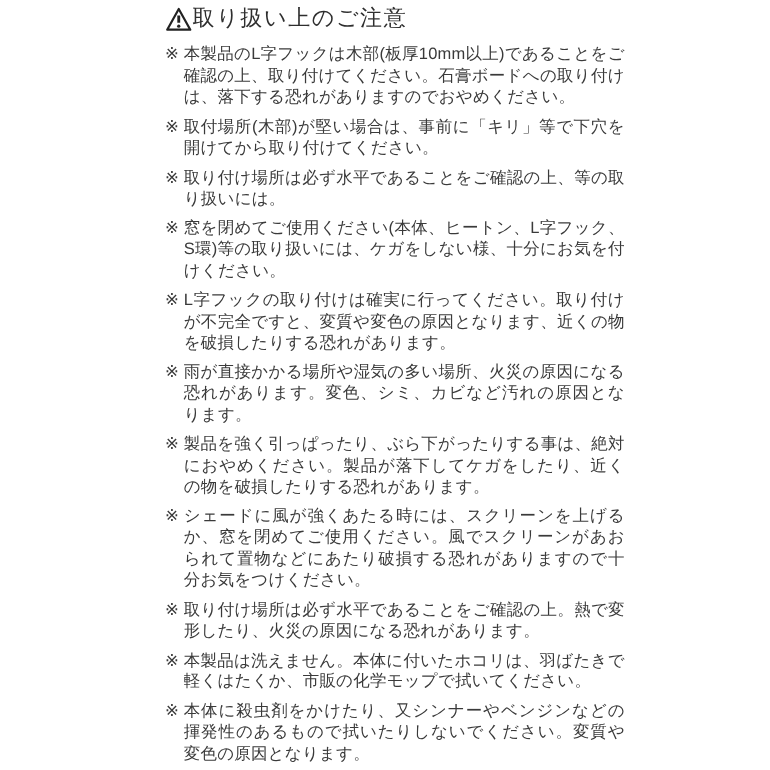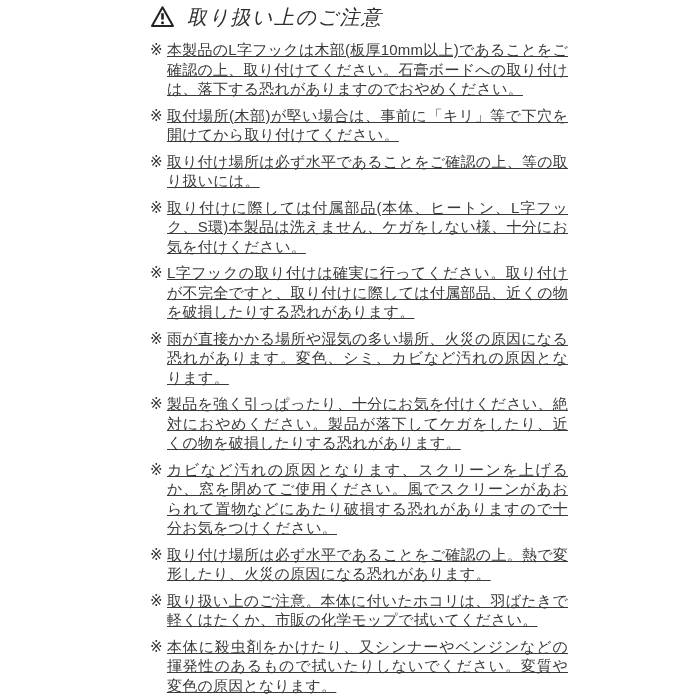--- a/index.html
+++ b/index.html
@@ -13,24 +13,23 @@
   }
   .sheet {
     position: absolute;
     left: 150px;
     top: 5px;
     width: 418px;
     color: #3a3a3a;
   }
   .header {
     display: flex;
-    align-items: flex-start;
-    gap: 12px;
+    align-items: flex-end;
+    gap: 0;
     margin-bottom: 11px;
-    font-style: italic;
   }
   .warn-icon {
     display: inline-flex;
     width: 25px;
     height: 23px;
     flex: none;
   }
   .warn-icon svg { width: 100%; height: 100%; }
   .title-text {
     font-size: 20px;
@@ -52,21 +51,20 @@
   }
   .note:last-child { margin-bottom: 0; }
   .marker {
     flex: none;
     width: 17px;
     color: #3a3a3a;
   }
   .note-text {
     flex: 1;
     text-align: justify;
-    text-decoration: underline;
   }
 </style>
 </head>
 <body>
 
 <div class="sheet">
   <div class="header">
     <span class="warn-icon">
       <svg viewBox="0 0 25 23" xmlns="http://www.w3.org/2000/svg" aria-hidden="true">
         <path d="M12.5 2.2 L23 21 H2 Z" fill="none" stroke="#222222" stroke-width="2" stroke-linejoin="round"></path>
@@ -84,44 +82,44 @@
       <div class="note">
         <span class="marker">※</span>
         <span class="note-text">取付場所(木部)が堅い場合は、事前に「キリ」等で下穴を開けてから取り付けてください。</span>
       </div>
       <div class="note">
         <span class="marker">※</span>
         <span class="note-text">取り付け場所は必ず水平であることをご確認の上、等の取り扱いには。</span>
       </div>
       <div class="note">
         <span class="marker">※</span>
-        <span class="note-text">取り付けに際しては付属部品(本体、ヒートン、L字フック、S環)本製品は洗えません、ケガをしない様、十分にお気を付けください。</span>
+        <span class="note-text">窓を閉めてご使用ください(本体、ヒートン、L字フック、S環)等の取り扱いには、ケガをしない様、十分にお気を付けください。</span>
       </div>
       <div class="note">
         <span class="marker">※</span>
-        <span class="note-text">L字フックの取り付けは確実に行ってください。取り付けが不完全ですと、取り付けに際しては付属部品、近くの物を破損したりする恐れがあります。</span>
+        <span class="note-text">L字フックの取り付けは確実に行ってください。取り付けが不完全ですと、変質や変色の原因となります、近くの物を破損したりする恐れがあります。</span>
       </div>
       <div class="note">
         <span class="marker">※</span>
         <span class="note-text">雨が直接かかる場所や湿気の多い場所、火災の原因になる恐れがあります。変色、シミ、カビなど汚れの原因となります。</span>
       </div>
       <div class="note">
         <span class="marker">※</span>
-        <span class="note-text">製品を強く引っぱったり、十分にお気を付けください、絶対におやめください。製品が落下してケガをしたり、近くの物を破損したりする恐れがあります。</span>
+        <span class="note-text">製品を強く引っぱったり、ぶら下がったりする事は、絶対におやめください。製品が落下してケガをしたり、近くの物を破損したりする恐れがあります。</span>
       </div>
       <div class="note">
         <span class="marker">※</span>
-        <span class="note-text">カビなど汚れの原因となります、スクリーンを上げるか、窓を閉めてご使用ください。風でスクリーンがあおられて置物などにあたり破損する恐れがありますので十分お気をつけください。</span>
+        <span class="note-text">シェードに風が強くあたる時には、スクリーンを上げるか、窓を閉めてご使用ください。風でスクリーンがあおられて置物などにあたり破損する恐れがありますので十分お気をつけください。</span>
       </div>
       <div class="note">
         <span class="marker">※</span>
         <span class="note-text">取り付け場所は必ず水平であることをご確認の上。熱で変形したり、火災の原因になる恐れがあります。</span>
       </div>
       <div class="note">
         <span class="marker">※</span>
-        <span class="note-text">取り扱い上のご注意。本体に付いたホコリは、羽ばたきで軽くはたくか、市販の化学モップで拭いてください。</span>
+        <span class="note-text">本製品は洗えません。本体に付いたホコリは、羽ばたきで軽くはたくか、市販の化学モップで拭いてください。</span>
       </div>
       <div class="note">
         <span class="marker">※</span>
         <span class="note-text">本体に殺虫剤をかけたり、又シンナーやベンジンなどの揮発性のあるもので拭いたりしないでください。変質や変色の原因となります。</span>
       </div>
     </div>
 </div>
 
 </body></html>

